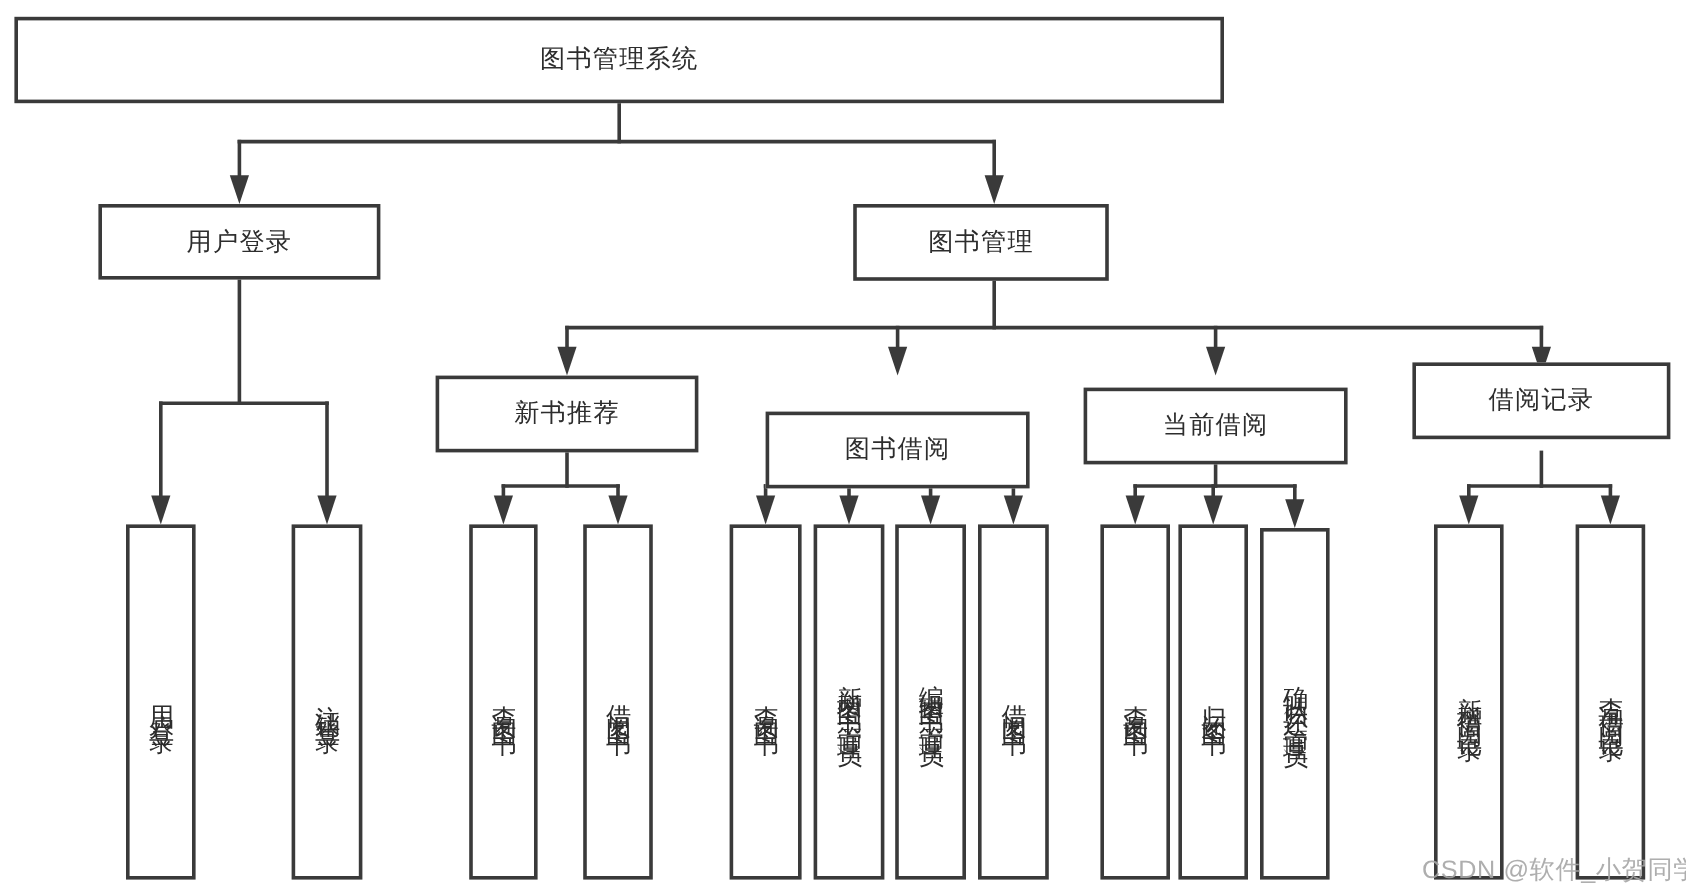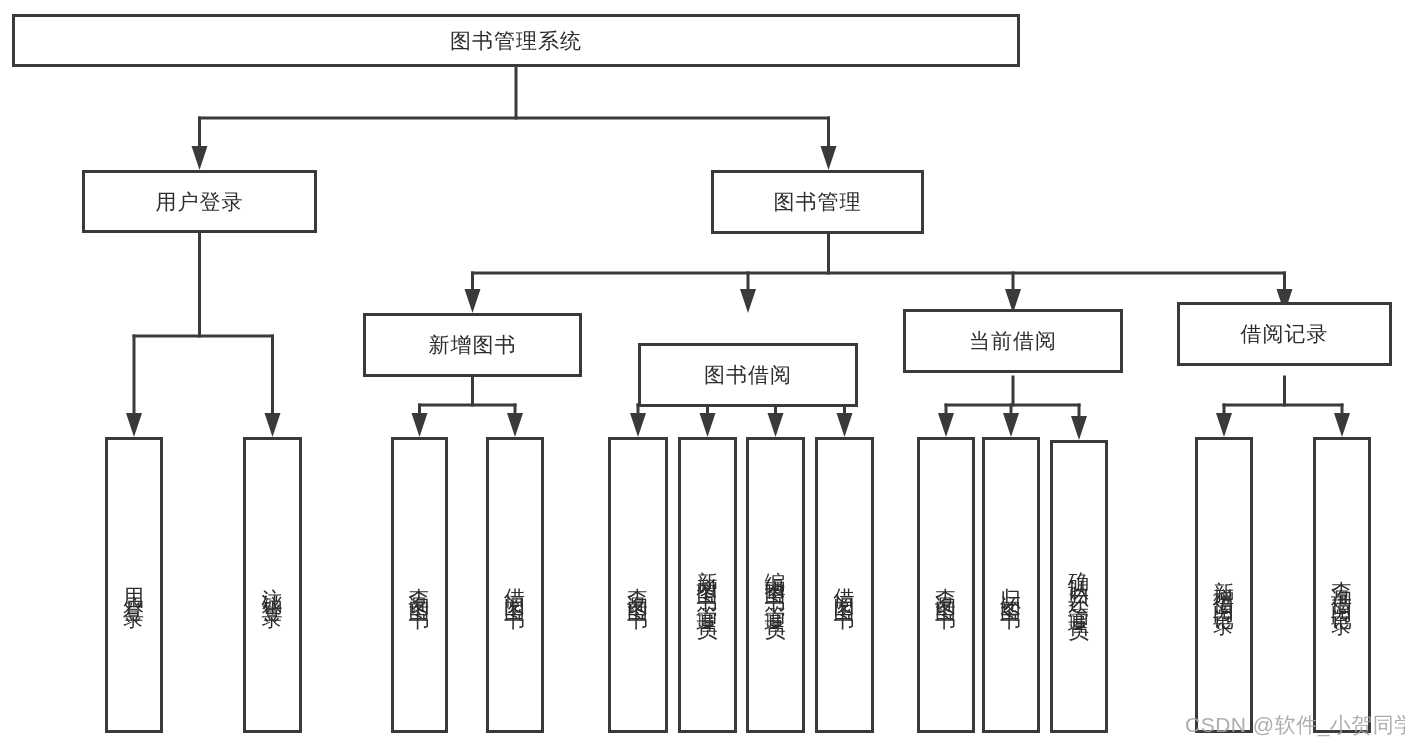--- a/index.html
+++ b/index.html
@@ -105,28 +105,28 @@
       <polygon points="699.5,413 715.5,413 707.5,437" fill="#3a3a3a"></polygon>
       <polygon points="767.5,413 783.5,413 775.5,437" fill="#3a3a3a"></polygon>
       <polygon points="836.5,413 852.5,413 844.5,437" fill="#3a3a3a"></polygon>
       <polygon points="938,413 954,413 946,437" fill="#3a3a3a"></polygon>
       <polygon points="1003,413 1019,413 1011,437" fill="#3a3a3a"></polygon>
       <polygon points="1071,416 1087,416 1079,440" fill="#3a3a3a"></polygon>
       <polygon points="1216,413 1232,413 1224,437" fill="#3a3a3a"></polygon>
       <polygon points="1334,413 1350,413 1342,437" fill="#3a3a3a"></polygon>
     </svg>
 
-  <div class="box" style="left:12px; top:14px; width:1008px; height:53px;">图书管理系统</div>
+  <div class="box" style="left:12px; top:14px; width:1008px; height:72px;">图书管理系统</div>
 
   <div class="box" style="left:82px; top:170px; width:235px; height:63px;">用户登录</div>
   <div class="box" style="left:711px; top:170px; width:213px; height:64px;">图书管理</div>
 
-  <div class="box" style="left:363px; top:313px; width:219px; height:64px;">新增图书</div>
+  <div class="box" style="left:363px; top:313px; width:219px; height:64px;">新书推荐</div>
   <div class="box" style="left:638px; top:313px; width:220px; height:64px;margin-top:30px;">图书借阅</div>
-  <div class="box" style="left:903px; top:309px; width:220px; height:64px;">当前借阅</div>
+  <div class="box" style="left:903px; top:323px; width:220px; height:64px;">当前借阅</div>
   <div class="box" style="left:1177px; top:302px; width:215px; height:64px;">借阅记录</div>
 
   <div class="box vbox" style="left:105px; top:437px; width:58px; height:296px;">用户登录</div>
   <div class="box vbox" style="left:243px; top:437px; width:59px; height:296px;">注销登录</div>
 
   <div class="box vbox" style="left:391px; top:437px; width:57px; height:296px;">查询图书</div>
   <div class="box vbox" style="left:486px; top:437px; width:58px; height:296px;">借阅图书</div>
 
   <div class="box vbox" style="left:608px; top:437px; width:60px; height:296px;">查询图书</div>
   <div class="box vbox" style="left:678px; top:437px; width:59px; height:296px;">新增图书（管理员）</div>

